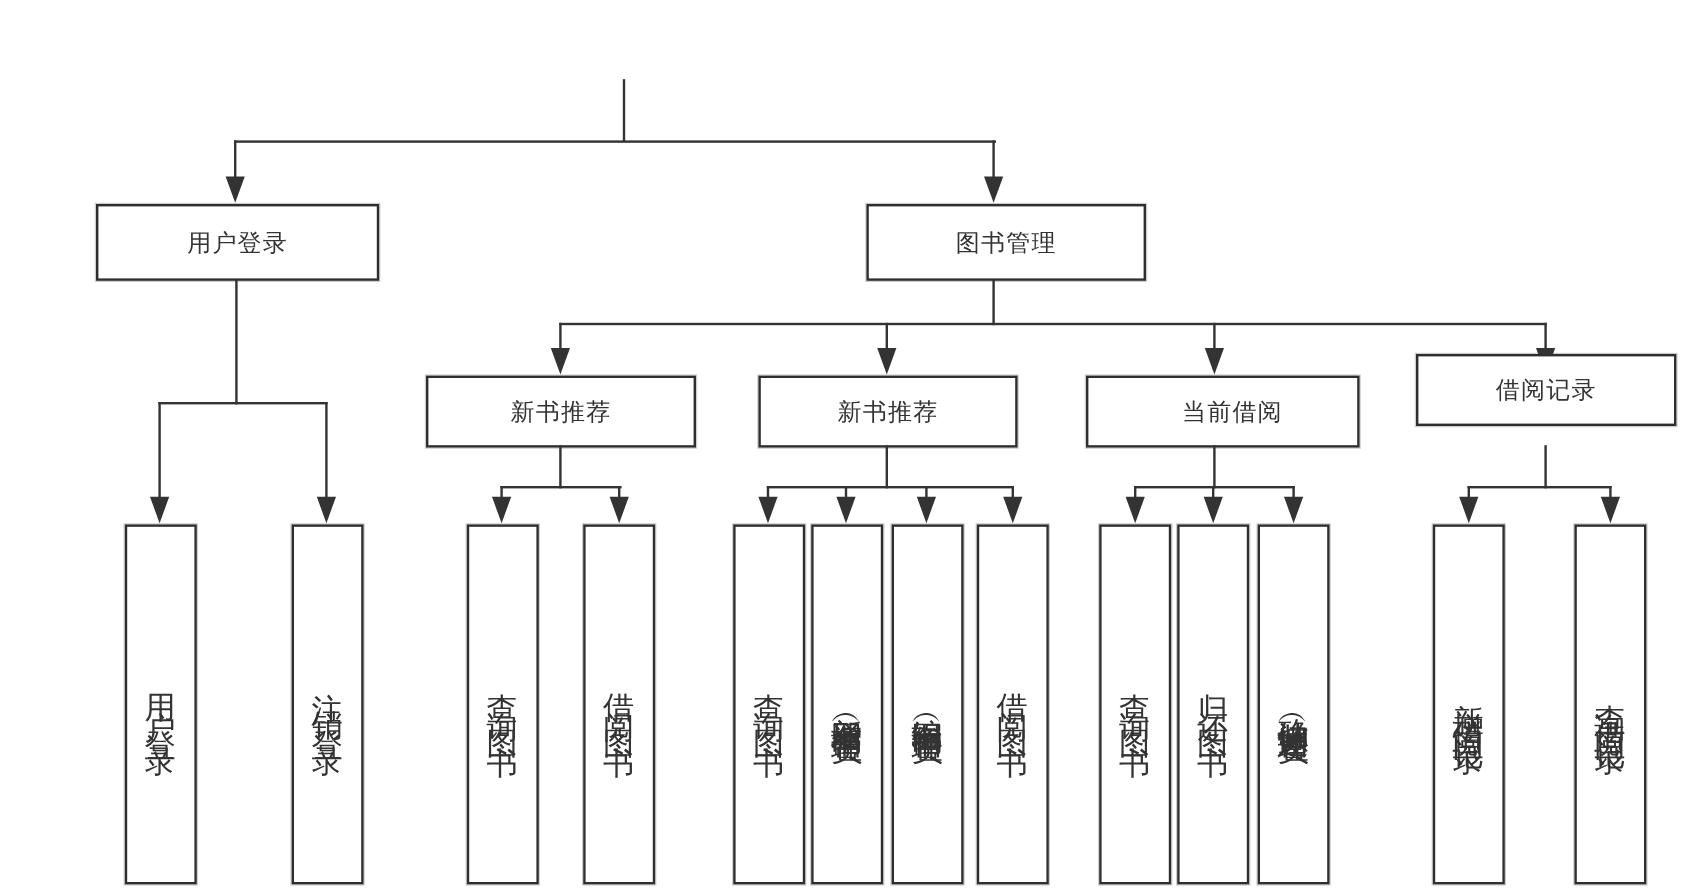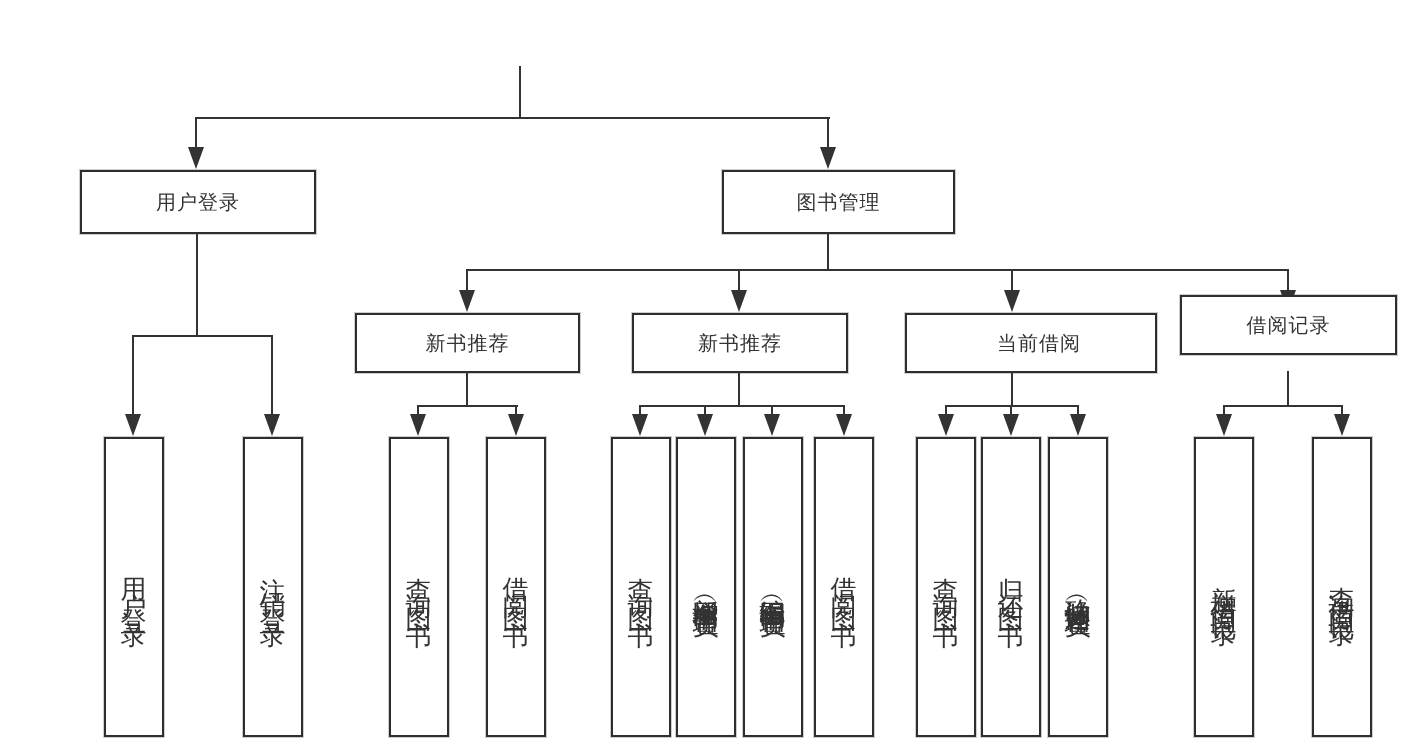--- a/index.html
+++ b/index.html
@@ -75,21 +75,21 @@
   <div class="arr" style="left:1004px;top:290px;"></div>
   <div class="vl" style="left:1287px;top:269px;height:25px;"></div>
   <div class="arr" style="left:1280px;top:290px;"></div>
 
   <div class="hbox" style="left:355px;top:313px;width:225px;height:60px;">
     <span>新书推荐</span>
   </div>
   <div class="hbox" style="left:632px;top:313px;width:216px;height:60px;">
     <span>新书推荐</span>
   </div>
-  <div class="hbox" style="left:905px;top:313px;width:252px;height:60px;padding-left:16px;">
+  <div class="hbox" style="left:905px;top:313px;width:228px;height:60px;padding-left:16px;">
     <span>当前借阅</span>
   </div>
   <div class="hbox" style="left:1180px;top:295px;width:217px;height:60px;">
     <span>借阅记录</span>
   </div>
 
   <div class="vl" style="left:466px;top:371px;height:36px;"></div>
   <div class="hl" style="left:417px;top:405px;width:101px;"></div>
   <div class="vl" style="left:417px;top:405px;height:12px;"></div>
   <div class="arr" style="left:410px;top:414px;"></div>

